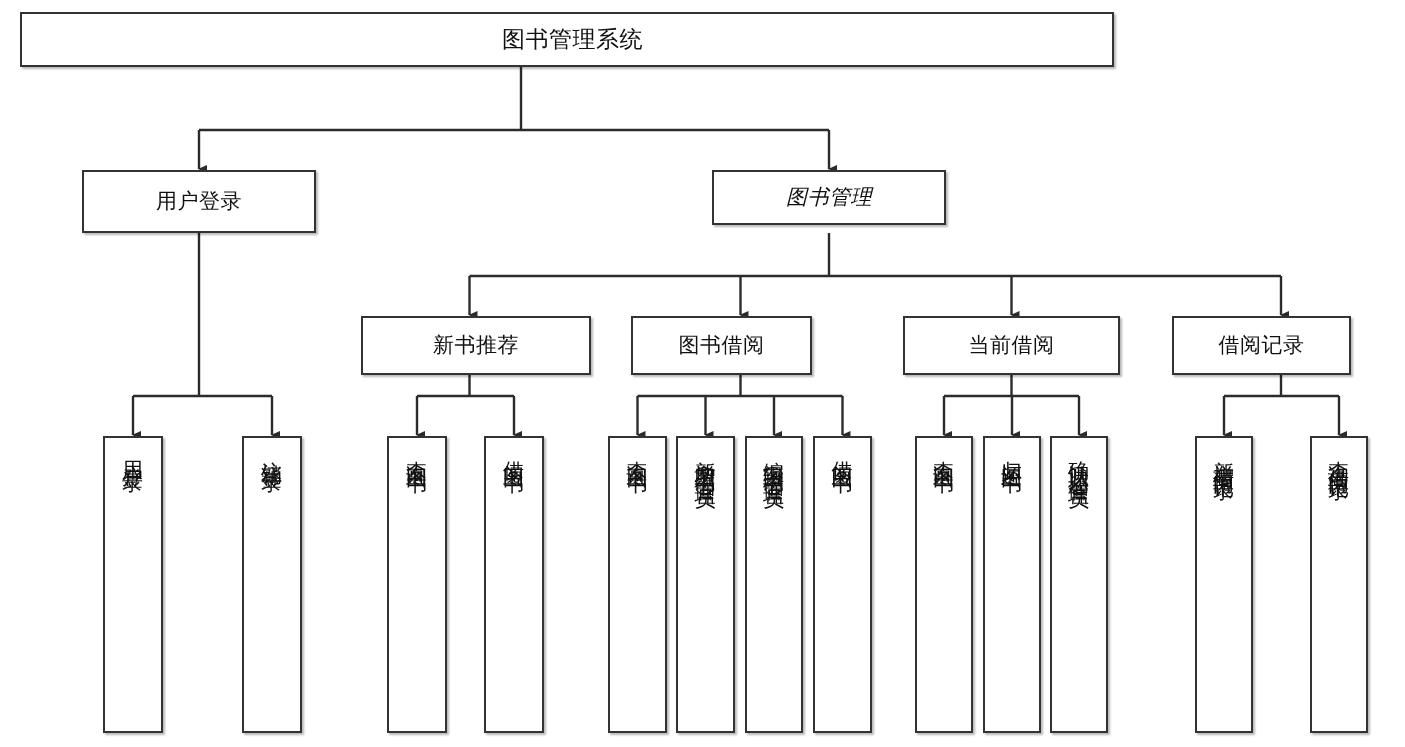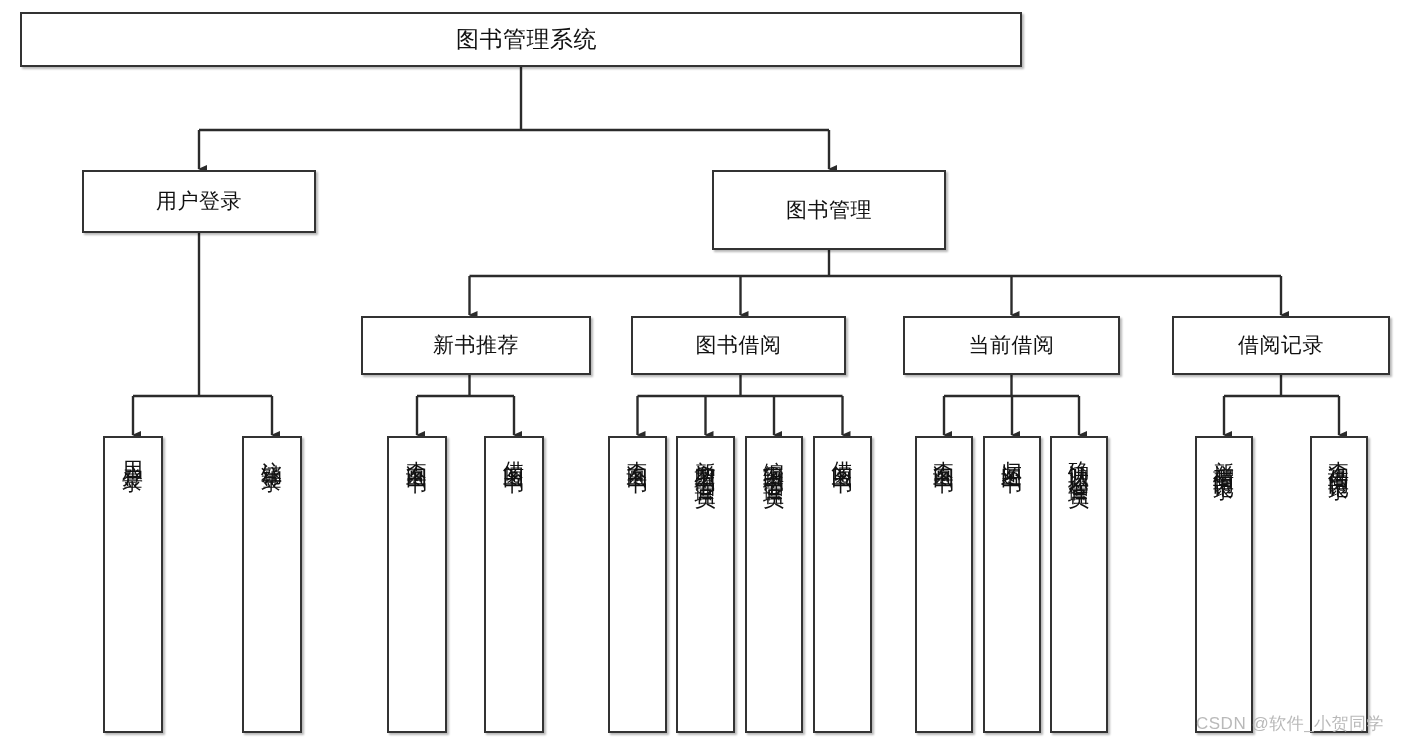--- a/index.html
+++ b/index.html
@@ -114,39 +114,39 @@
         <line x1="1012" y1="396" x2="1012" y2="435" stroke="#2b2b2b" stroke-width="2.4" marker-end="url(#arrowhead)"></line>
         <line x1="1079" y1="396" x2="1079" y2="435" stroke="#2b2b2b" stroke-width="2.4" marker-end="url(#arrowhead)"></line>
         <line x1="1281" y1="375" x2="1281" y2="396" stroke="#2b2b2b" stroke-width="2.4"></line>
         <line x1="1224" y1="396" x2="1339" y2="396" stroke="#2b2b2b" stroke-width="2.4"></line>
         <line x1="1224" y1="396" x2="1224" y2="435" stroke="#2b2b2b" stroke-width="2.4" marker-end="url(#arrowhead)"></line>
         <line x1="1339" y1="396" x2="1339" y2="435" stroke="#2b2b2b" stroke-width="2.4" marker-end="url(#arrowhead)"></line>
       </g>
   </svg>
 
   <div id="node-layer">
-      <div class="node horizontal root" style="left: 20px; top: 12px; width: 1002px; height: 55px; padding-left: 11px;">
+      <div class="node horizontal root" style="left: 20px; top: 12px; width: 1094px; height: 55px; padding-left: 11px;">
         <span class="label">图书管理系统</span>
       </div>
       <div class="node horizontal" style="left: 82px; top: 170px; width: 234px; height: 63px;">
         <span class="label">用户登录</span>
       </div>
-      <div class="node horizontal" style="left: 712px; top: 170px; width: 234px; height: 80px;">
+      <div class="node horizontal" style="left: 712px; top: 170px; width: 234px; height: 55px; font-style: italic;">
         <span class="label">图书管理</span>
       </div>
       <div class="node horizontal" style="left: 361px; top: 316px; width: 230px; height: 59px;">
         <span class="label">新书推荐</span>
       </div>
-      <div class="node horizontal" style="left: 631px; top: 316px; width: 215px; height: 59px;">
+      <div class="node horizontal" style="left: 631px; top: 316px; width: 181px; height: 59px;">
         <span class="label">图书借阅</span>
       </div>
       <div class="node horizontal" style="left: 903px; top: 316px; width: 217px; height: 59px; align-items: center;">
         <span class="label">当前借阅</span>
       </div>
-      <div class="node horizontal" style="left: 1172px; top: 316px; width: 218px; height: 59px;">
+      <div class="node horizontal" style="left: 1172px; top: 316px; width: 179px; height: 59px;">
         <span class="label">借阅记录</span>
       </div>
       <div class="node vertical" style="left: 103px; top: 436px; width: 60px; height: 297px;">
         <span class="label">用户登录</span>
       </div>
       <div class="node vertical" style="left: 242px; top: 436px; width: 60px; height: 297px;">
         <span class="label">注销登录</span>
       </div>
       <div class="node vertical" style="left: 387px; top: 436px; width: 60px; height: 297px;">
         <span class="label">查询图书</span>
@@ -176,14 +176,13 @@
         <span class="label">确认归还（管理员）</span>
       </div>
       <div class="node vertical" style="left: 1195px; top: 436px; width: 58px; height: 297px;">
         <span class="label">新增借阅记录</span>
       </div>
       <div class="node vertical" style="left: 1310px; top: 436px; width: 58px; height: 297px;">
         <span class="label">查询借阅记录</span>
       </div>
     </div>
 
-  <div class="watermark">CSDN @软件_小贺同学</div>
 </div>
 
 </body></html>

